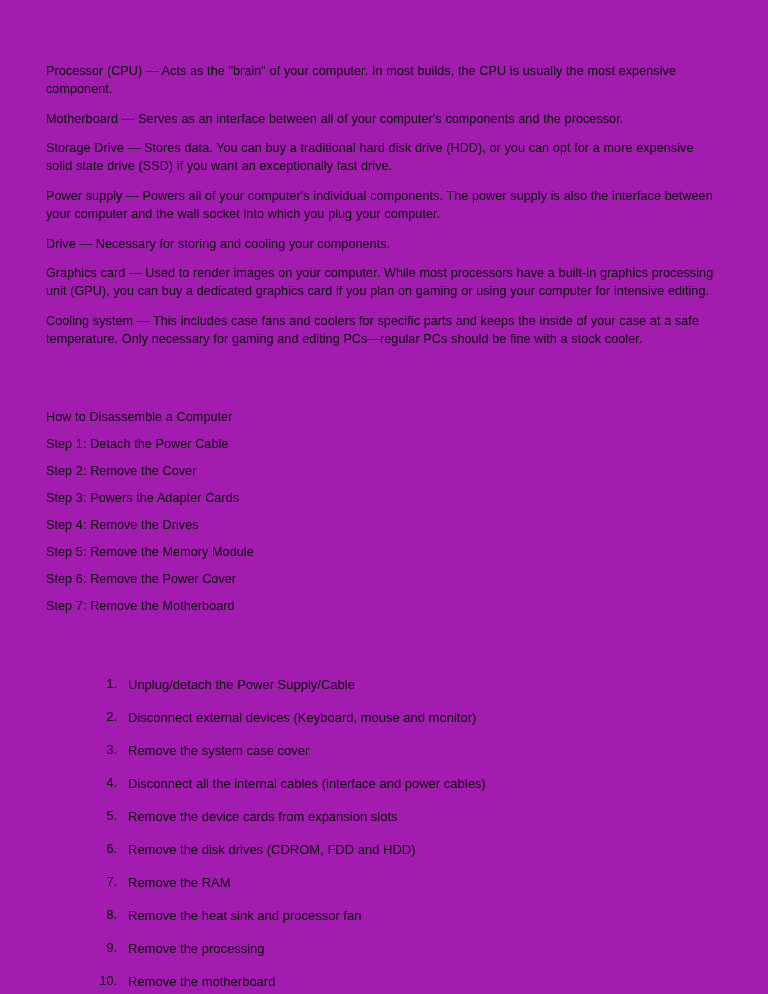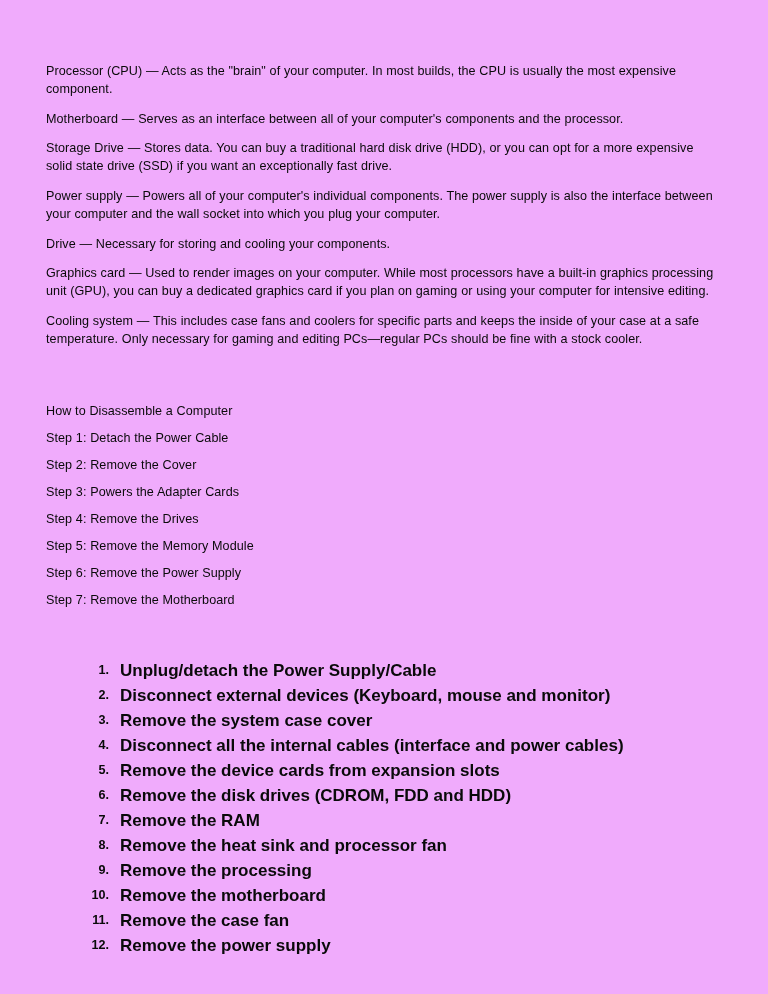--- a/index.html
+++ b/index.html
@@ -13,21 +13,21 @@
     height: 994px;
     overflow: hidden;
     font-family: "Liberation Sans", sans-serif;
     color: #0a0a0a;
     -webkit-font-smoothing: antialiased;
   }
   .page {
     position: relative;
     width: 768px;
     height: 994px;
-    background: #f0abfc;
+    background: #a21caf;
     box-sizing: border-box;
     padding: 62px 48px 0 46px;
   }
   .doc-body {
     width: 676px;
   }
   p.para {
     margin: 0 0 11.5px 0;
     font-size: 12.6px;
     line-height: 18.1px;
@@ -35,39 +35,38 @@
     letter-spacing: 0.005em;
     word-spacing: 0.01em;
   }
   p.spacer {
     margin: 0;
     height: 18px;
     font-size: 12.6px;
     line-height: 18.1px;
   }
   .steps-block {
-    margin-top: 6px;
+    margin-top: 12px;
   }
   .steps-block p.para {
     margin-bottom: 9.0px;
   }
   ol.numlist {
     margin: 0;
     padding: 0;
     list-style: none;
     counter-reset: nl;
   }
   ol.numlist li {
     counter-increment: nl;
     position: relative;
-    font-size: 17px;
+    font-size: 13px;
     line-height: 17.0px;
     padding-left: 44px;
-    margin: 8px;
-    font-weight: bold;
+    margin: 16px;
   }
   ol.numlist li::before {
     content: counter(nl) ".";
     position: absolute;
     left: 0;
     width: 33px;
     text-align: right;
     font-size: 12.6px;
   }
   .list-wrap {
@@ -93,21 +92,21 @@
     <p class="spacer">&nbsp;</p>
     <p class="spacer">&nbsp;</p>
 
     <div class="steps-block">
       <p class="para">How to Disassemble a Computer</p>
       <p class="para">Step 1: Detach the Power Cable</p>
       <p class="para">Step 2: Remove the Cover</p>
       <p class="para">Step 3: Powers the Adapter Cards</p>
       <p class="para">Step 4: Remove the Drives</p>
       <p class="para">Step 5: Remove the Memory Module</p>
-      <p class="para">Step 6: Remove the Power Supply</p>
+      <p class="para">Step 6: Remove the Power Cover</p>
       <p class="para">Step 7: Remove the Motherboard</p>
     </div>
 
     <p class="spacer">&nbsp;</p>
     <p class="spacer">&nbsp;</p>
 
     <div class="list-wrap">
       <ol class="numlist">
         <li>Unplug/detach the Power Supply/Cable</li>
         <li>Disconnect external devices (Keyboard, mouse and monitor)</li>

